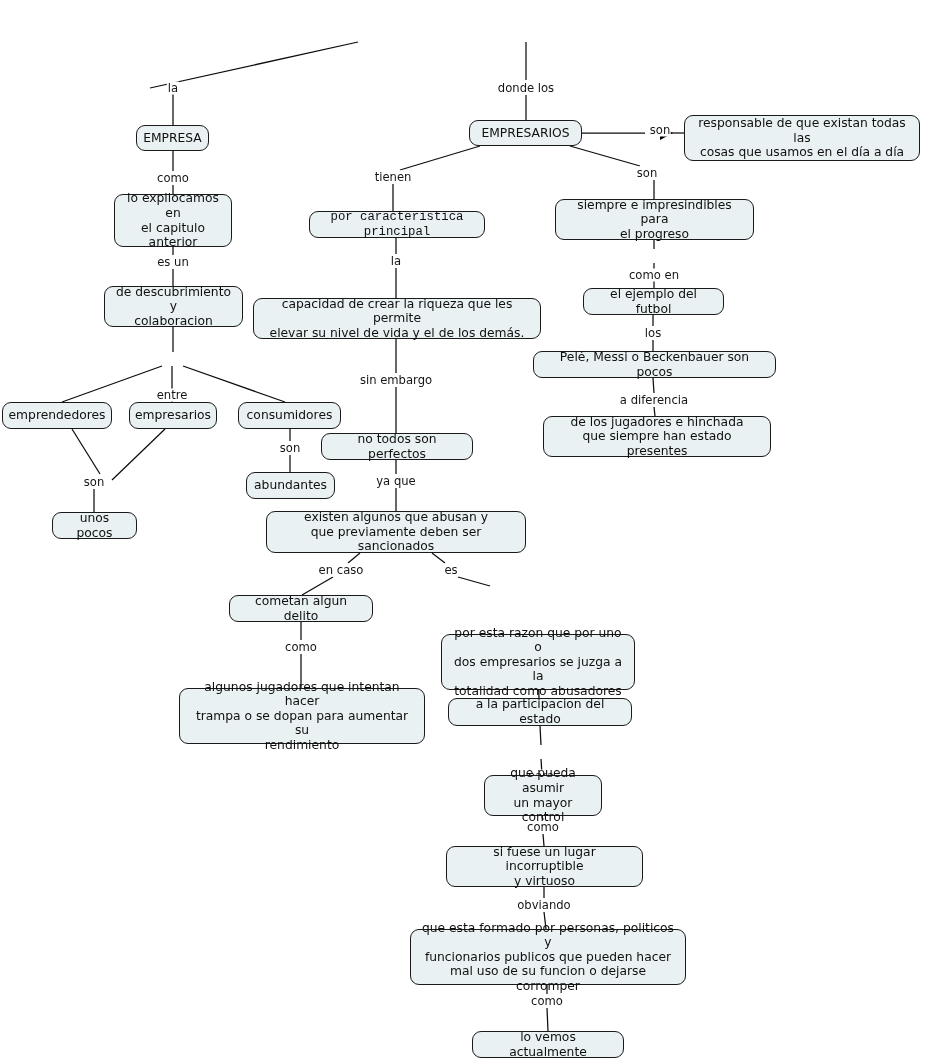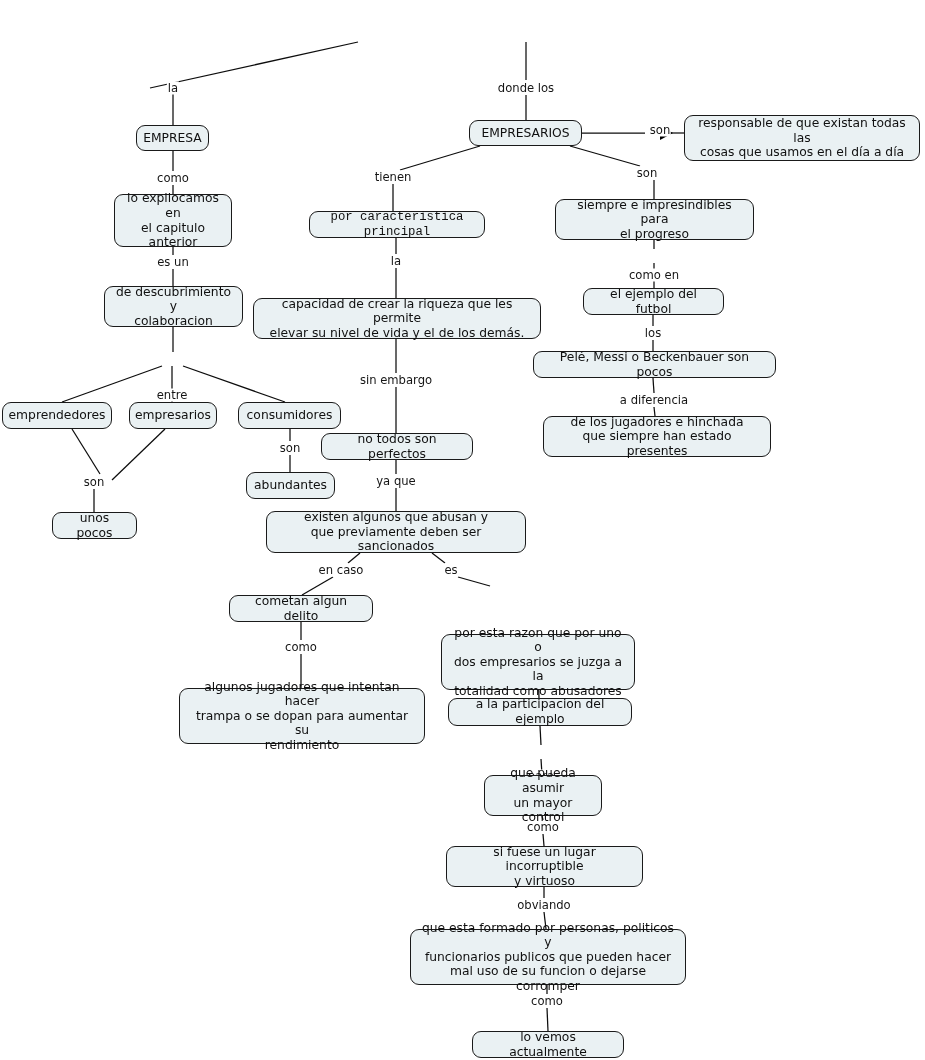--- a/index.html
+++ b/index.html
@@ -164,21 +164,21 @@
 que siempre han estado presentes</span></div>
     <div class="node" style="left: 266px; top: 511px; width: 260px; height: 42px;"><span>existen algunos que abusan y
 que previamente deben ser sancionados</span></div>
     <div class="node" style="left: 229px; top: 595px; width: 144px; height: 27px;"><span>cometan algun delito</span></div>
     <div class="node" style="left: 441px; top: 586px; width: 194px; height: 56px; margin-top: 48px;"><span>por esta razon que por uno o
 dos empresarios se juzga a la
 totalidad como abusadores</span></div>
     <div class="node" style="left: 179px; top: 688px; width: 246px; height: 56px; padding-left: 7px;"><span>algunos jugadores que intentan hacer
 trampa o se dopan para aumentar su
 rendimiento</span></div>
-    <div class="node" style="left: 448px; top: 698px; width: 184px; height: 28px;"><span>a la participacion del ejemplo</span></div>
+    <div class="node" style="left: 448px; top: 698px; width: 184px; height: 28px;"><span>a la participacion del estado</span></div>
     <div class="node" style="left: 484px; top: 775px; width: 118px; height: 41px;"><span>que pueda asumir
 un mayor control</span></div>
     <div class="node" style="left: 446px; top: 846px; width: 197px; height: 41px;"><span>si fuese un lugar incorruptible
 y virtuoso</span></div>
     <div class="node" style="left: 410px; top: 929px; width: 276px; height: 56px;"><span>que esta formado por personas, politicos y
 funcionarios publicos que pueden hacer
 mal uso de su funcion o dejarse corromper</span></div>
     <div class="node" style="left: 472px; top: 1031px; width: 152px; height: 27px;"><span>lo vemos actualmente</span></div>
     <div class="link-label" style="left: 173px; top: 88px;">la</div>
     <div class="link-label" style="left: 526px; top: 88px;">donde los</div>

